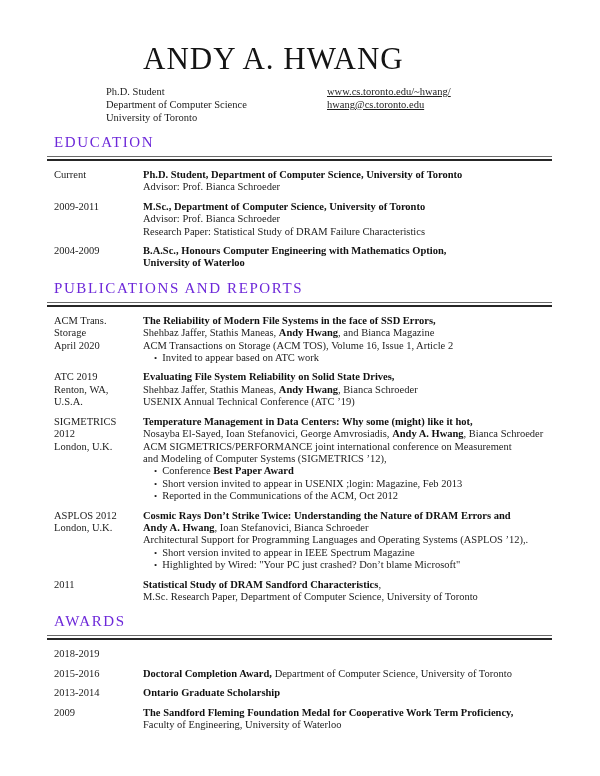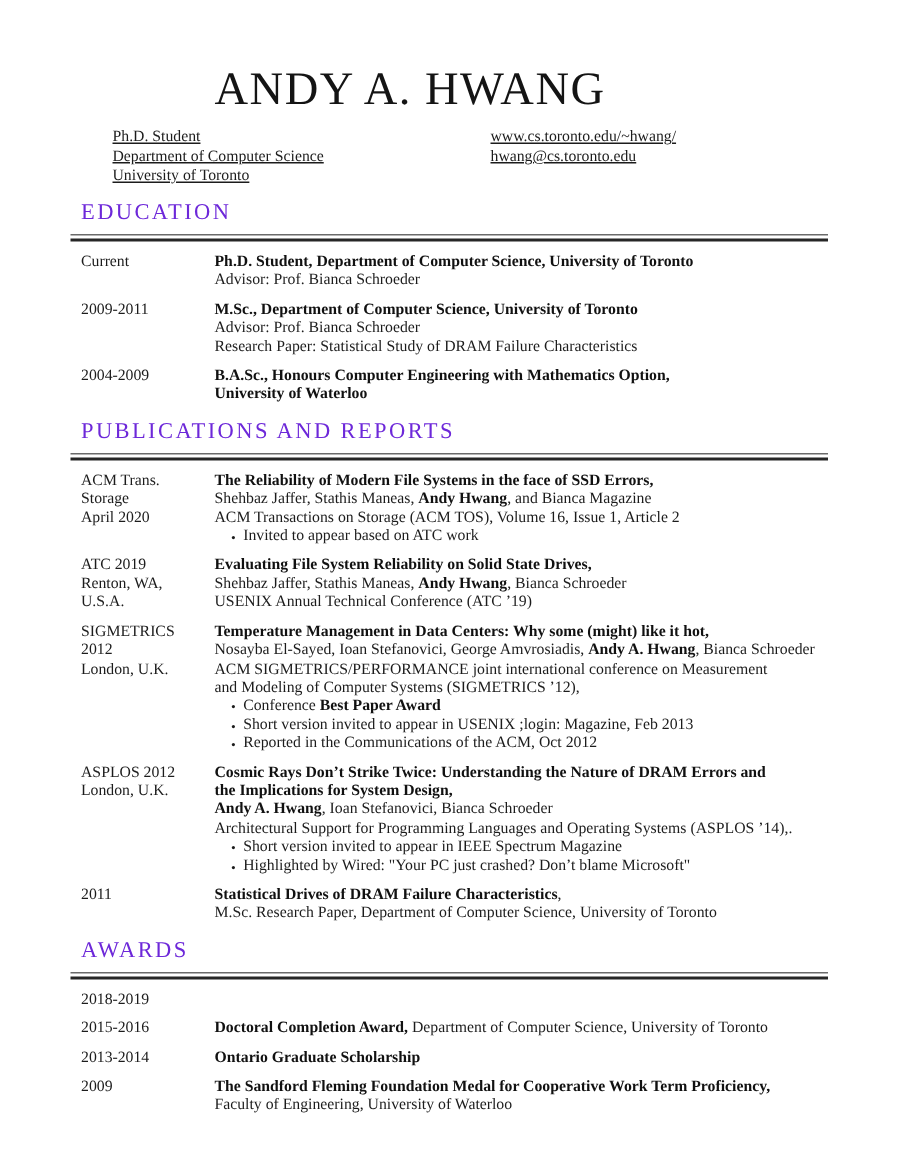--- a/index.html
+++ b/index.html
@@ -10,21 +10,21 @@
   .page{
     width:564px;height:776px;background:#fff;position:relative;overflow:hidden;
     font-family:"Liberation Serif","DejaVu Serif",serif;color:var(--text);
   }
   .name{
     margin:0;padding:42px 0 0 143px;
     font-size:31px;font-weight:400;letter-spacing:1px;color:#141414;
     line-height:34px;white-space:nowrap;
   }
   .contact{position:relative;margin-top:9px;font-size:10.5px;line-height:13px;}
-  .contact-left{margin-left:75px;text-decoration:underline;}
+  .contact-left{margin-left:106px;}
   .contact-right{position:absolute;top:0;left:327px;text-decoration:underline;}
   .cv-section{margin-top:10px;}
   .section-title{
     margin-left:54px;margin-bottom:5px;
     font-size:15px;letter-spacing:1.6px;color:#6d28d9;white-space:nowrap;
   }
   .rule{
     margin-left:47px;width:505px;height:5px;box-sizing:border-box;
     border-top:1px solid #6a6a6a;border-bottom:2.5px solid var(--rule);
   }
@@ -145,39 +145,38 @@
               </div>
             </div>
           </div>
           <div class="entry">
             <div class="date">
               <div class="date-line">ASPLOS 2012</div>
               <div class="date-line">London, U.K.</div>
             </div>
             <div class="content">
               <div class="line"><span class="line-text"><span class="b">Cosmic Rays Don’t Strike Twice: Understanding the Nature of DRAM Errors and</span></span></div>
-              <div class="line"><span class="line-text"><span class="b">the Implications for System Design,</span></span></div>
               <div class="line"><span class="line-text"><span class="b">Andy A. Hwang</span><span>, Ioan Stefanovici, Bianca Schroeder</span></span></div>
-              <div class="line"><span class="line-text"><span>Architectural Support for Programming Languages and Operating Systems (ASPLOS ’14),.</span></span></div>
+              <div class="line"><span class="line-text"><span>Architectural Support for Programming Languages and Operating Systems (ASPLOS ’12),.</span></span></div>
               <div class="line bullet">
                 <span class="bullet-glyph">•</span>
                 <span class="line-text"><span>Short version invited to appear in IEEE Spectrum Magazine</span></span>
               </div>
               <div class="line bullet">
                 <span class="bullet-glyph">•</span>
                 <span class="line-text"><span>Highlighted by Wired: "Your PC just crashed? Don’t blame Microsoft"</span></span>
               </div>
             </div>
           </div>
           <div class="entry">
             <div class="date">
               <div class="date-line">2011</div>
             </div>
             <div class="content">
-              <div class="line"><span class="line-text"><span class="b">Statistical Drives of DRAM Failure Characteristics</span><span>,</span></span></div>
+              <div class="line"><span class="line-text"><span class="b">Statistical Study of DRAM Sandford Characteristics</span><span>,</span></span></div>
               <div class="line"><span class="line-text"><span>M.Sc. Research Paper, Department of Computer Science, University of Toronto</span></span></div>
             </div>
           </div>
         </div>
       </section>
       <section class="cv-section">
         <div class="section-title">AWARDS</div>
         <div class="rule"></div>
         <div class="entries">
           <div class="entry">

